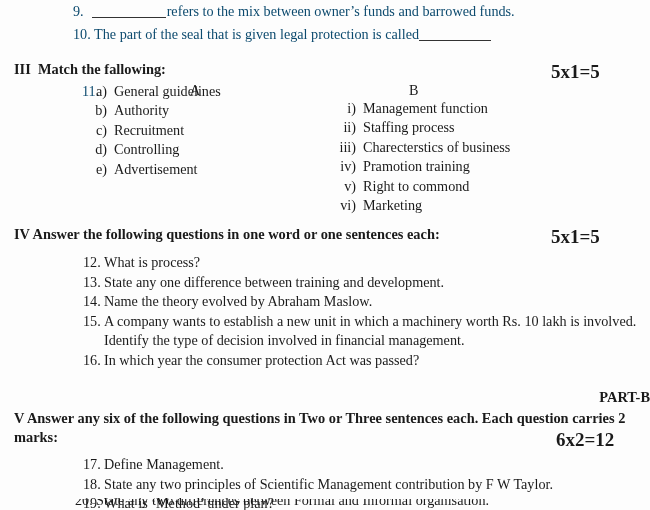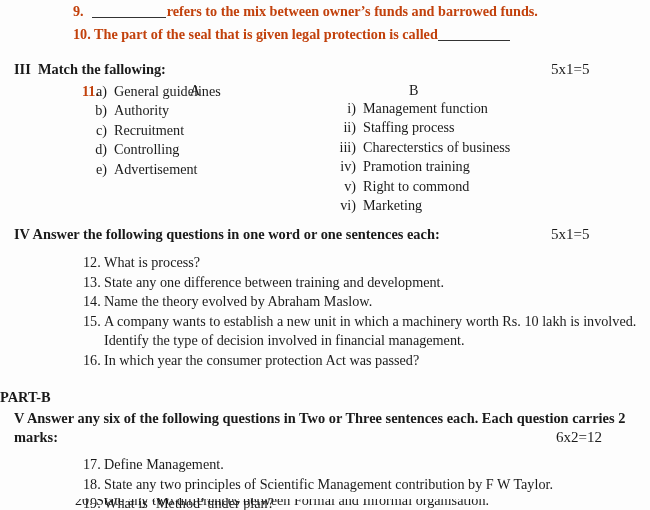--- a/index.html
+++ b/index.html
@@ -21,22 +21,21 @@
     inset: 0;
     background: #fdfdfd;
   }
 
   
   .ln {
     position: absolute;
     white-space: nowrap;
     font-size: 14.2px;
     line-height: 18px;
-    color: #c2410c;
-    font-weight: bold;
+    color: #0c4a6e;
   }
 
   
   .blank {
     display: inline-block;
     border-bottom: 1.4px solid #333;
     vertical-align: -2px;
   }
   .blank-9  { width: 74px; margin: 0 1px 0 8px; }
   .blank-10 { width: 72px; margin-left: 0px; }
@@ -44,22 +43,22 @@
   
   .sec-head {
     position: absolute;
     left: 14px;
     right: 0;
     font-weight: bold;
     font-size: 14.4px;
   }
   .marks {
     position: absolute;
-    font-weight: normal;
-    font-size: 15px;
+    font-weight: bold;
+    font-size: 19px;
     white-space: nowrap;
   }
 
   
   .col-head {
     position: absolute;
     font-size: 14.2px;
     white-space: nowrap;
   }
   .mlist {
@@ -99,21 +98,21 @@
     text-align: left;
   }
   .cont {
     display: block;
     padding-left: 21px;
     white-space: nowrap;
   }
 
   .centered {
     position: absolute;
-    text-align: left;
+    text-align: right;
     font-weight: bold;
     font-size: 14.4px;
     white-space: nowrap;
   }
 
   
   .clip-bottom {
     position: absolute;
     left: 0;
     right: 0;

